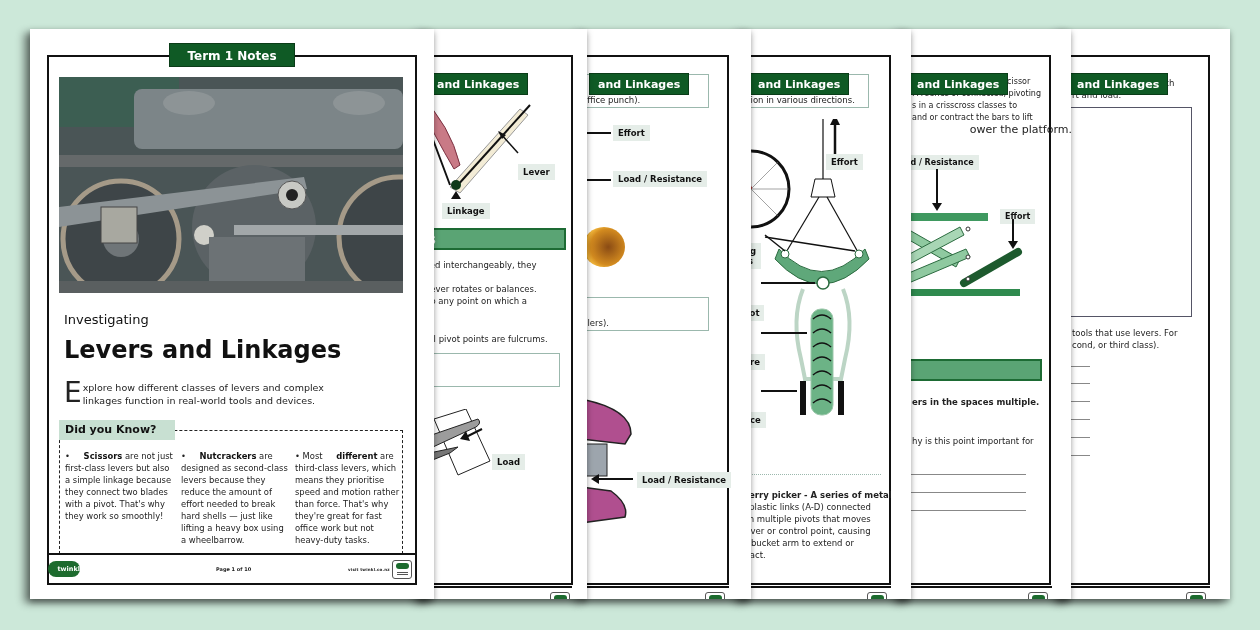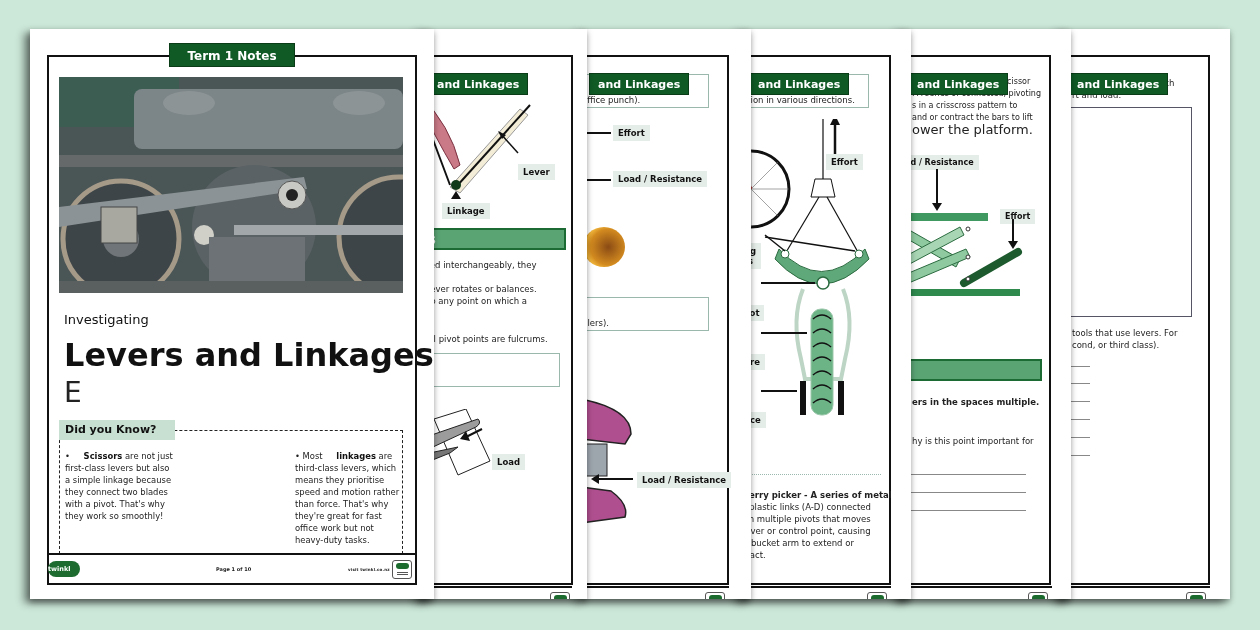--- a/index.html
+++ b/index.html
@@ -22,30 +22,30 @@
   .txt { position: absolute; font-size: 8.5px; line-height: 12px; color: #222; font-family: "DejaVu Sans", sans-serif; }
   .box { position: absolute; border: 1px solid #9bb8ad; background: #fff; }
   .greenbar { position: absolute; background: #5aa474; border: 2px solid #1d6b34; height: 22px; }
   .rule { position: absolute; height: 1px; background: #888; }
 
   
   #p1 { left: 30px; width: 404px; z-index: 6; }
   #p1 .frame { left: 17px; top: 26px; width: 370px; height: 530px; }
   #p1 .hero { position: absolute; left: 29px; top: 48px; width: 344px; height: 216px; background: #3d4a4a; overflow: hidden; }
   .title-small { position: absolute; left: 34px; top: 283px; font-size: 13px; color: #111; }
-  .title-big { position: absolute; left: 34px; top: 307px; font-size: 32px; font-weight: bold; color: #111; }
+  .title-big { position: absolute; left: 34px; top: 307px; font-size: 24px; font-weight: bold; color: #111; }
   .intro { position: absolute; left: 34px; top: 352px; width: 260px; font-size: 9.5px; line-height: 13px; color: #222; }
   .intro .dropcap { font-size: 28px; float: left; line-height: 24px; margin-right: 1px; font-weight: normal; }
   .dyk-tab { position: absolute; left: 29px; top: 391px; width: 116px; height: 20px; background: #c8e0d2;
              font-weight: bold; font-size: 11px; line-height: 20px; padding-left: 6px; color: #111; z-index: 2; }
   .dyk-box { position: absolute; left: 29px; top: 401px; width: 344px; height: 124px; border: 1.5px dashed #222; }
   .dyk-col { position: absolute; top: 421px; width: 108px; font-size: 8.4px; line-height: 12px; color: #222; }
   .dyk-col b { color: #111; padding-left: 11px; }
   .twinkl { position: absolute; left: 18px; top: 532px; width: 32px; height: 16px; background: #1d6b2e;
-            border-radius: 9px; color: #fff; font-size: 6.5px; font-weight: bold; text-align: left; line-height: 16px; }
+            border-radius: 9px; color: #fff; font-size: 6.5px; font-weight: bold; text-align: right; line-height: 16px; }
   .pagenum { position: absolute; left: 186px; top: 537px; font-size: 5px; font-weight: bold; color: #222; }
 
   
   #p2 { left: 420px; width: 167px; z-index: 5; }
   #p3 { left: 581px; width: 170px; z-index: 4; }
   #p4 { left: 741px; width: 170px; z-index: 3; }
   #p5 { left: 900px; width: 171px; z-index: 2; }
   #p6 { left: 1060px; width: 170px; z-index: 1; }
   .page .frame.slim { left: -4px; top: 26px; height: 530px; }
   .page .tab.slim { left: 8px; }
@@ -70,23 +70,23 @@
   <div class="footline" style="left:0;top:557px;width:150px;"></div>
 
   <div class="badge" style="left:126px;top:563px;"></div>
 </div>
 
 <div class="page" id="p5">
   <div class="frame slim" style="width:155px;"></div>
   <div class="tab slim">and Linkages</div>
   <div class="txt" style="left:12px;top:47px;width:160px;font-size:8px;">sor Linkages - e.g. car scissor</div>
   <div class="txt" style="left:12px;top:59px;width:160px;font-size:8px;">. A series of connected, pivoting</div>
-  <div class="txt" style="left:12px;top:71px;width:160px;font-size:8px;">s in a crisscross pattern to</div>
+  <div class="txt" style="left:12px;top:71px;width:160px;font-size:8px;">s in a crisscross classes to</div>
   <div class="txt" style="left:12px;top:83px;width:160px;font-size:8px;">and or contract the bars to lift</div>
-  <div class="txt" style="left:12px;top:95px;width:160px;font-size:13px;">ower the platform.</div>
+  <div class="txt" style="left:12px;top:95px;width:160px;font-size:11px;text-align:right;">ower the platform.</div>
   <div class="lbl" style="left:0;top:126px;font-size:8px;">ad / Resistance</div>
   <div class="lbl" style="left:100px;top:180px;font-size:8px;">Effort</div>
   <svg style="position:absolute;left:0;top:138px;" width="130" height="135">
     <line x1="37" y1="2" x2="37" y2="40" stroke="#111" stroke-width="2"></line>
     <polygon points="32,36 42,36 37,44" fill="#111"></polygon>
     <rect x="4" y="46" width="84" height="8" fill="#3f9960"></rect>
     <polygon points="4,60 60,92 56,100 4,70" fill="#8fc9a0" stroke="#2c6b40"></polygon>
     <polygon points="4,90 60,60 64,68 4,100" fill="#a8d6b5" stroke="#2c6b40"></polygon>
     <polygon points="4,108 66,82 70,90 4,118" fill="#8fc9a0" stroke="#2c6b40"></polygon>
     <line x1="64" y1="116" x2="118" y2="85" stroke="#1d5a2e" stroke-width="8" stroke-linecap="round"></line>
@@ -264,27 +264,31 @@
       <circle cx="145" cy="158" r="10" fill="#d0d0c9"></circle>
       <rect x="42" y="130" width="36" height="36" fill="#a8a8a0" stroke="#444"></rect>
       <rect x="150" y="160" width="96" height="46" fill="#6c7275"></rect>
       <rect x="0" y="204" width="344" height="12" fill="#5a5f60"></rect>
     </svg>
   </div>
   <div class="title-small">Investigating</div>
   <div class="title-big">Levers and Linkages</div>
   <div class="intro">
     <span class="dropcap">E</span>
+    <span>xplore how different classes of levers and complex linkages function in real-world tools and devices.</span>
   </div>
   <div class="dyk-box"></div>
   <div class="dyk-tab">Did you Know?</div>
   <div class="dyk-col" style="left:35px;">
     • <b>Scissors</b><span> are not just first-class levers but also a simple linkage because they connect two blades with a pivot. That's why they work so smoothly!</span>
   </div>
+  <div class="dyk-col" style="left:151px;">
+    • <b>Nutcrackers</b><span> are designed as second-class levers because they reduce the amount of effort needed to break hard shells — just like lifting a heavy box using a wheelbarrow.</span>
+  </div>
   <div class="dyk-col" style="left:265px;">
-    • <span>Most </span><b>linkages</b><span> are third-class levers, which means they prioritise speed and motion rather than force. That's why they're great for fast office work but not heavy-duty tasks.</span>
+    • <span>Most </span><b>different</b><span> are third-class levers, which means they prioritise speed and motion rather than force. That's why they're great for fast office work but not heavy-duty tasks.</span>
   </div>
   <div class="footline" style="left:17px;top:524px;width:370px;"></div>
   <div class="twinkl">twinkl</div>
   <div class="pagenum">Page 1 of 10</div>
   <div class="foot-url" style="left:318px;top:538px;">visit twinkl.co.nz</div>
   <div class="badge" style="left:362px;top:531px;"></div>
 </div>
 
 </body></html>

